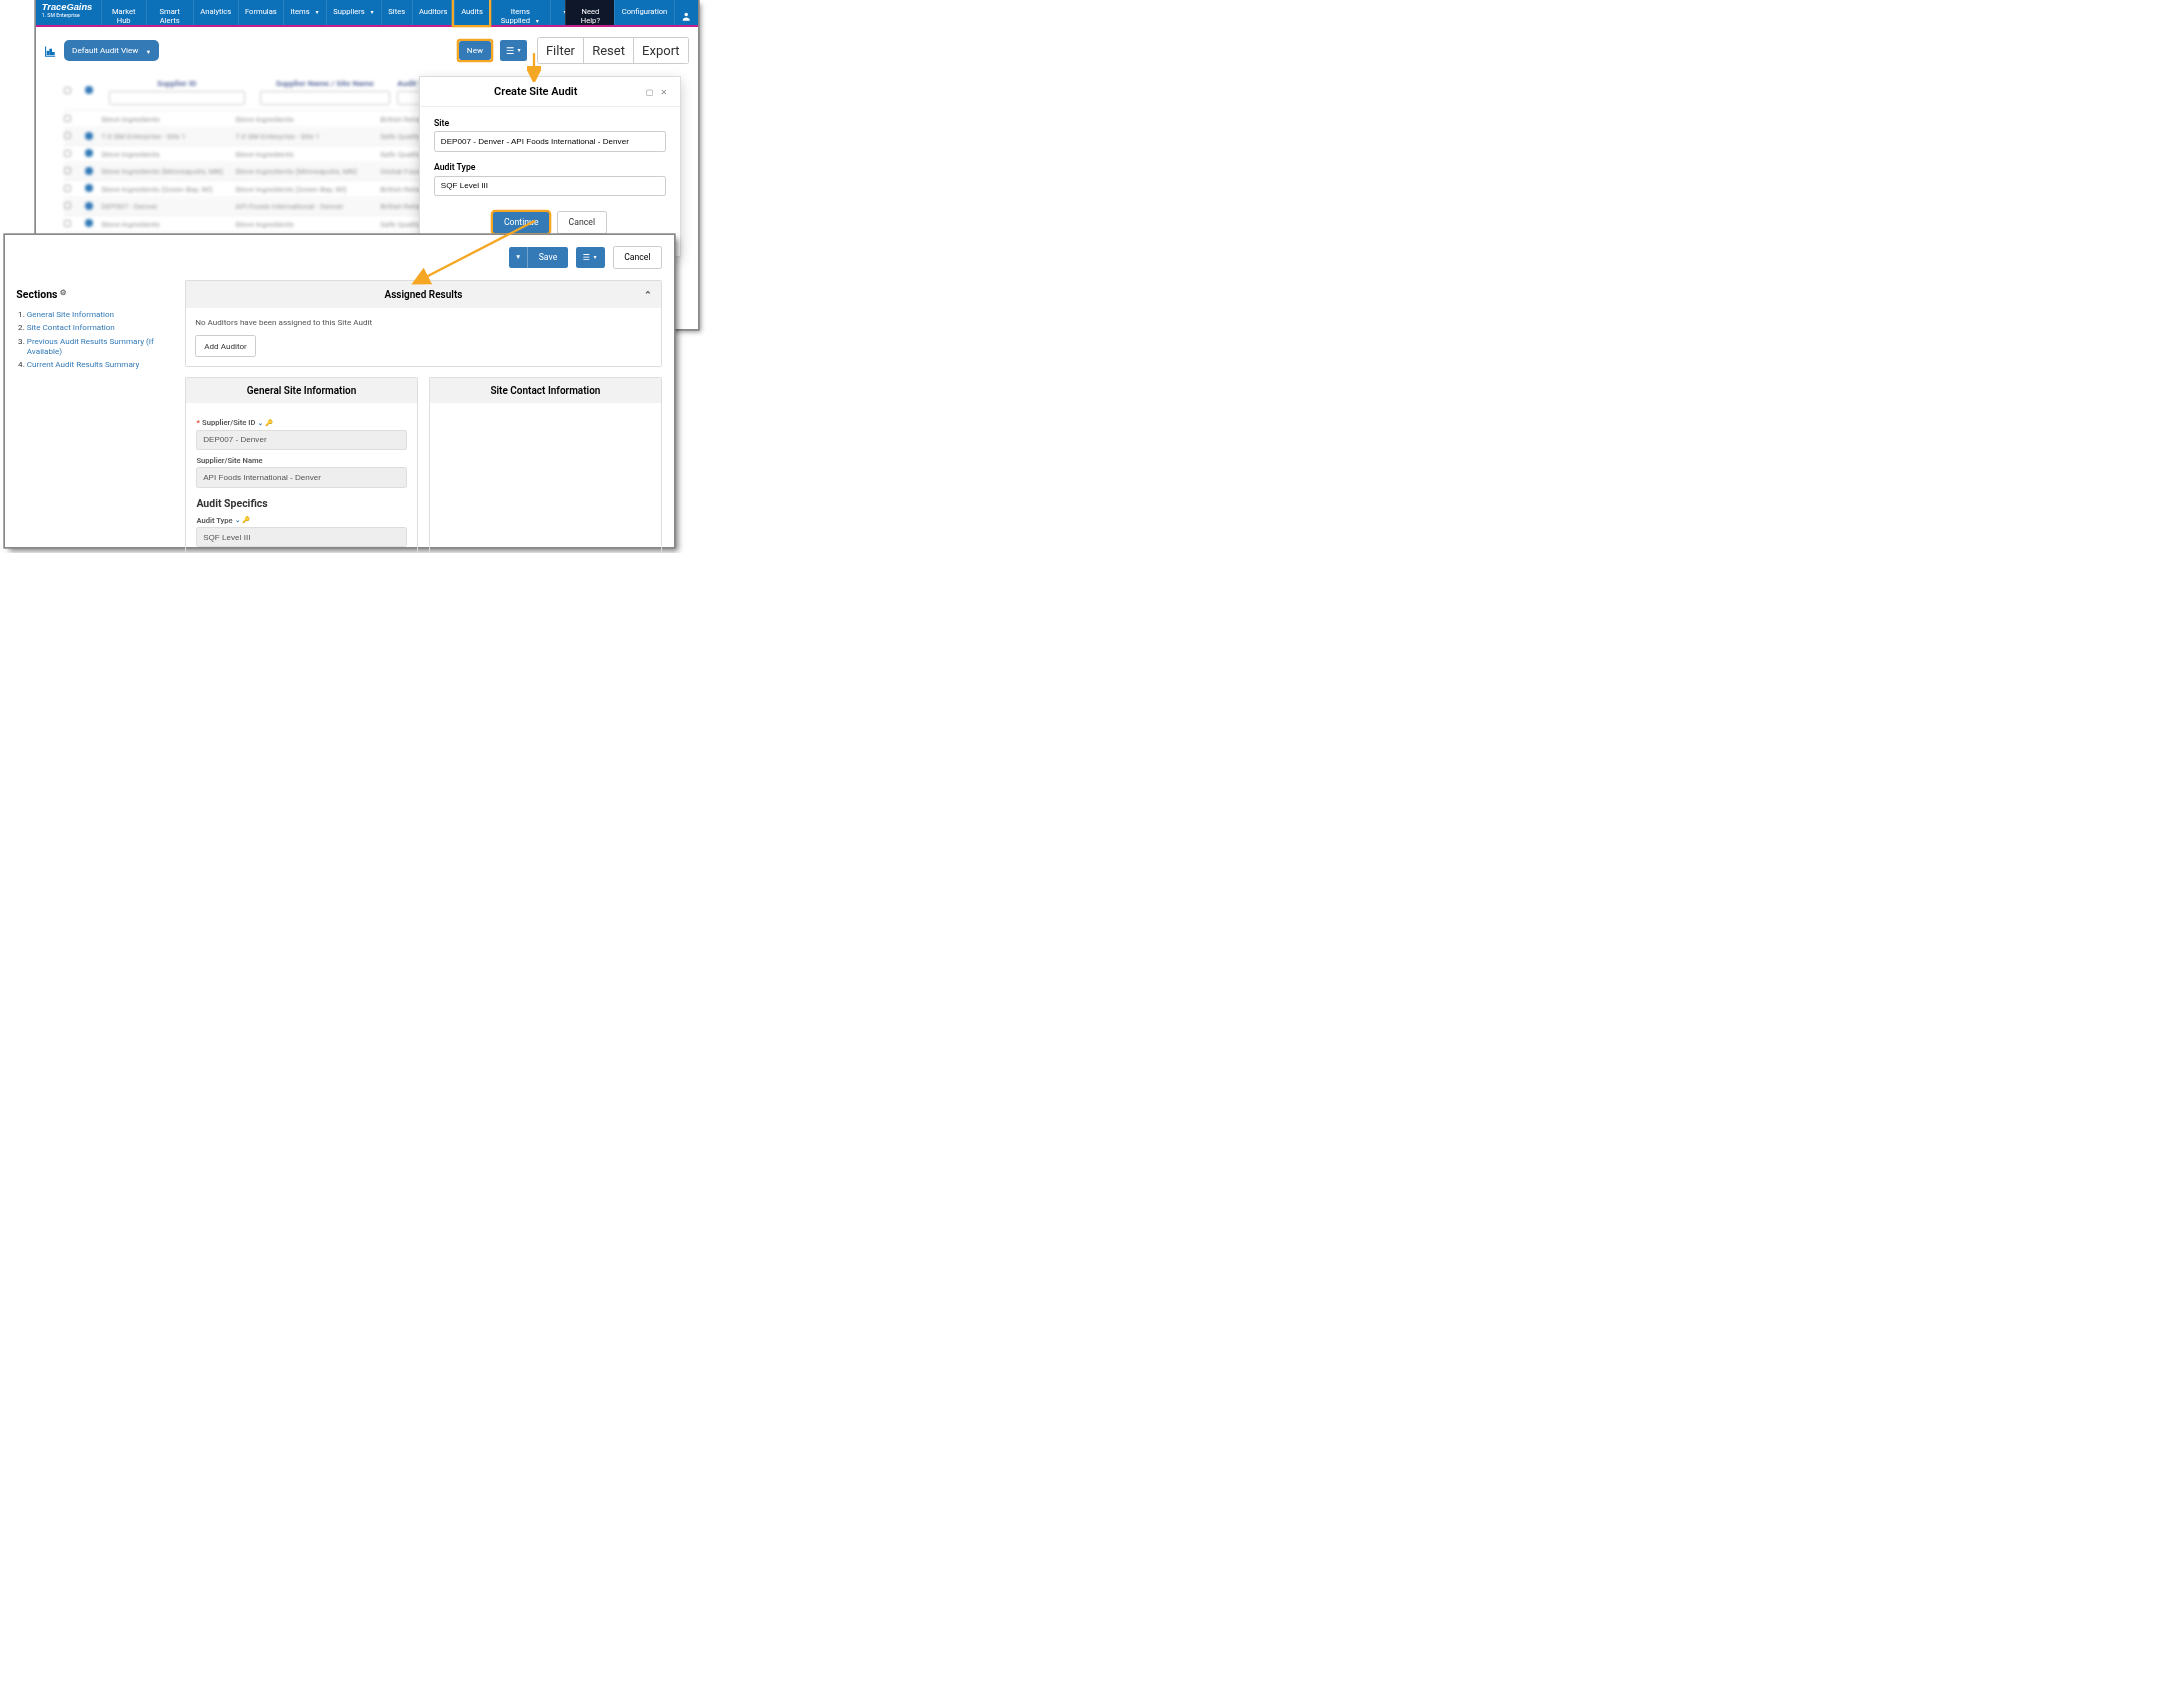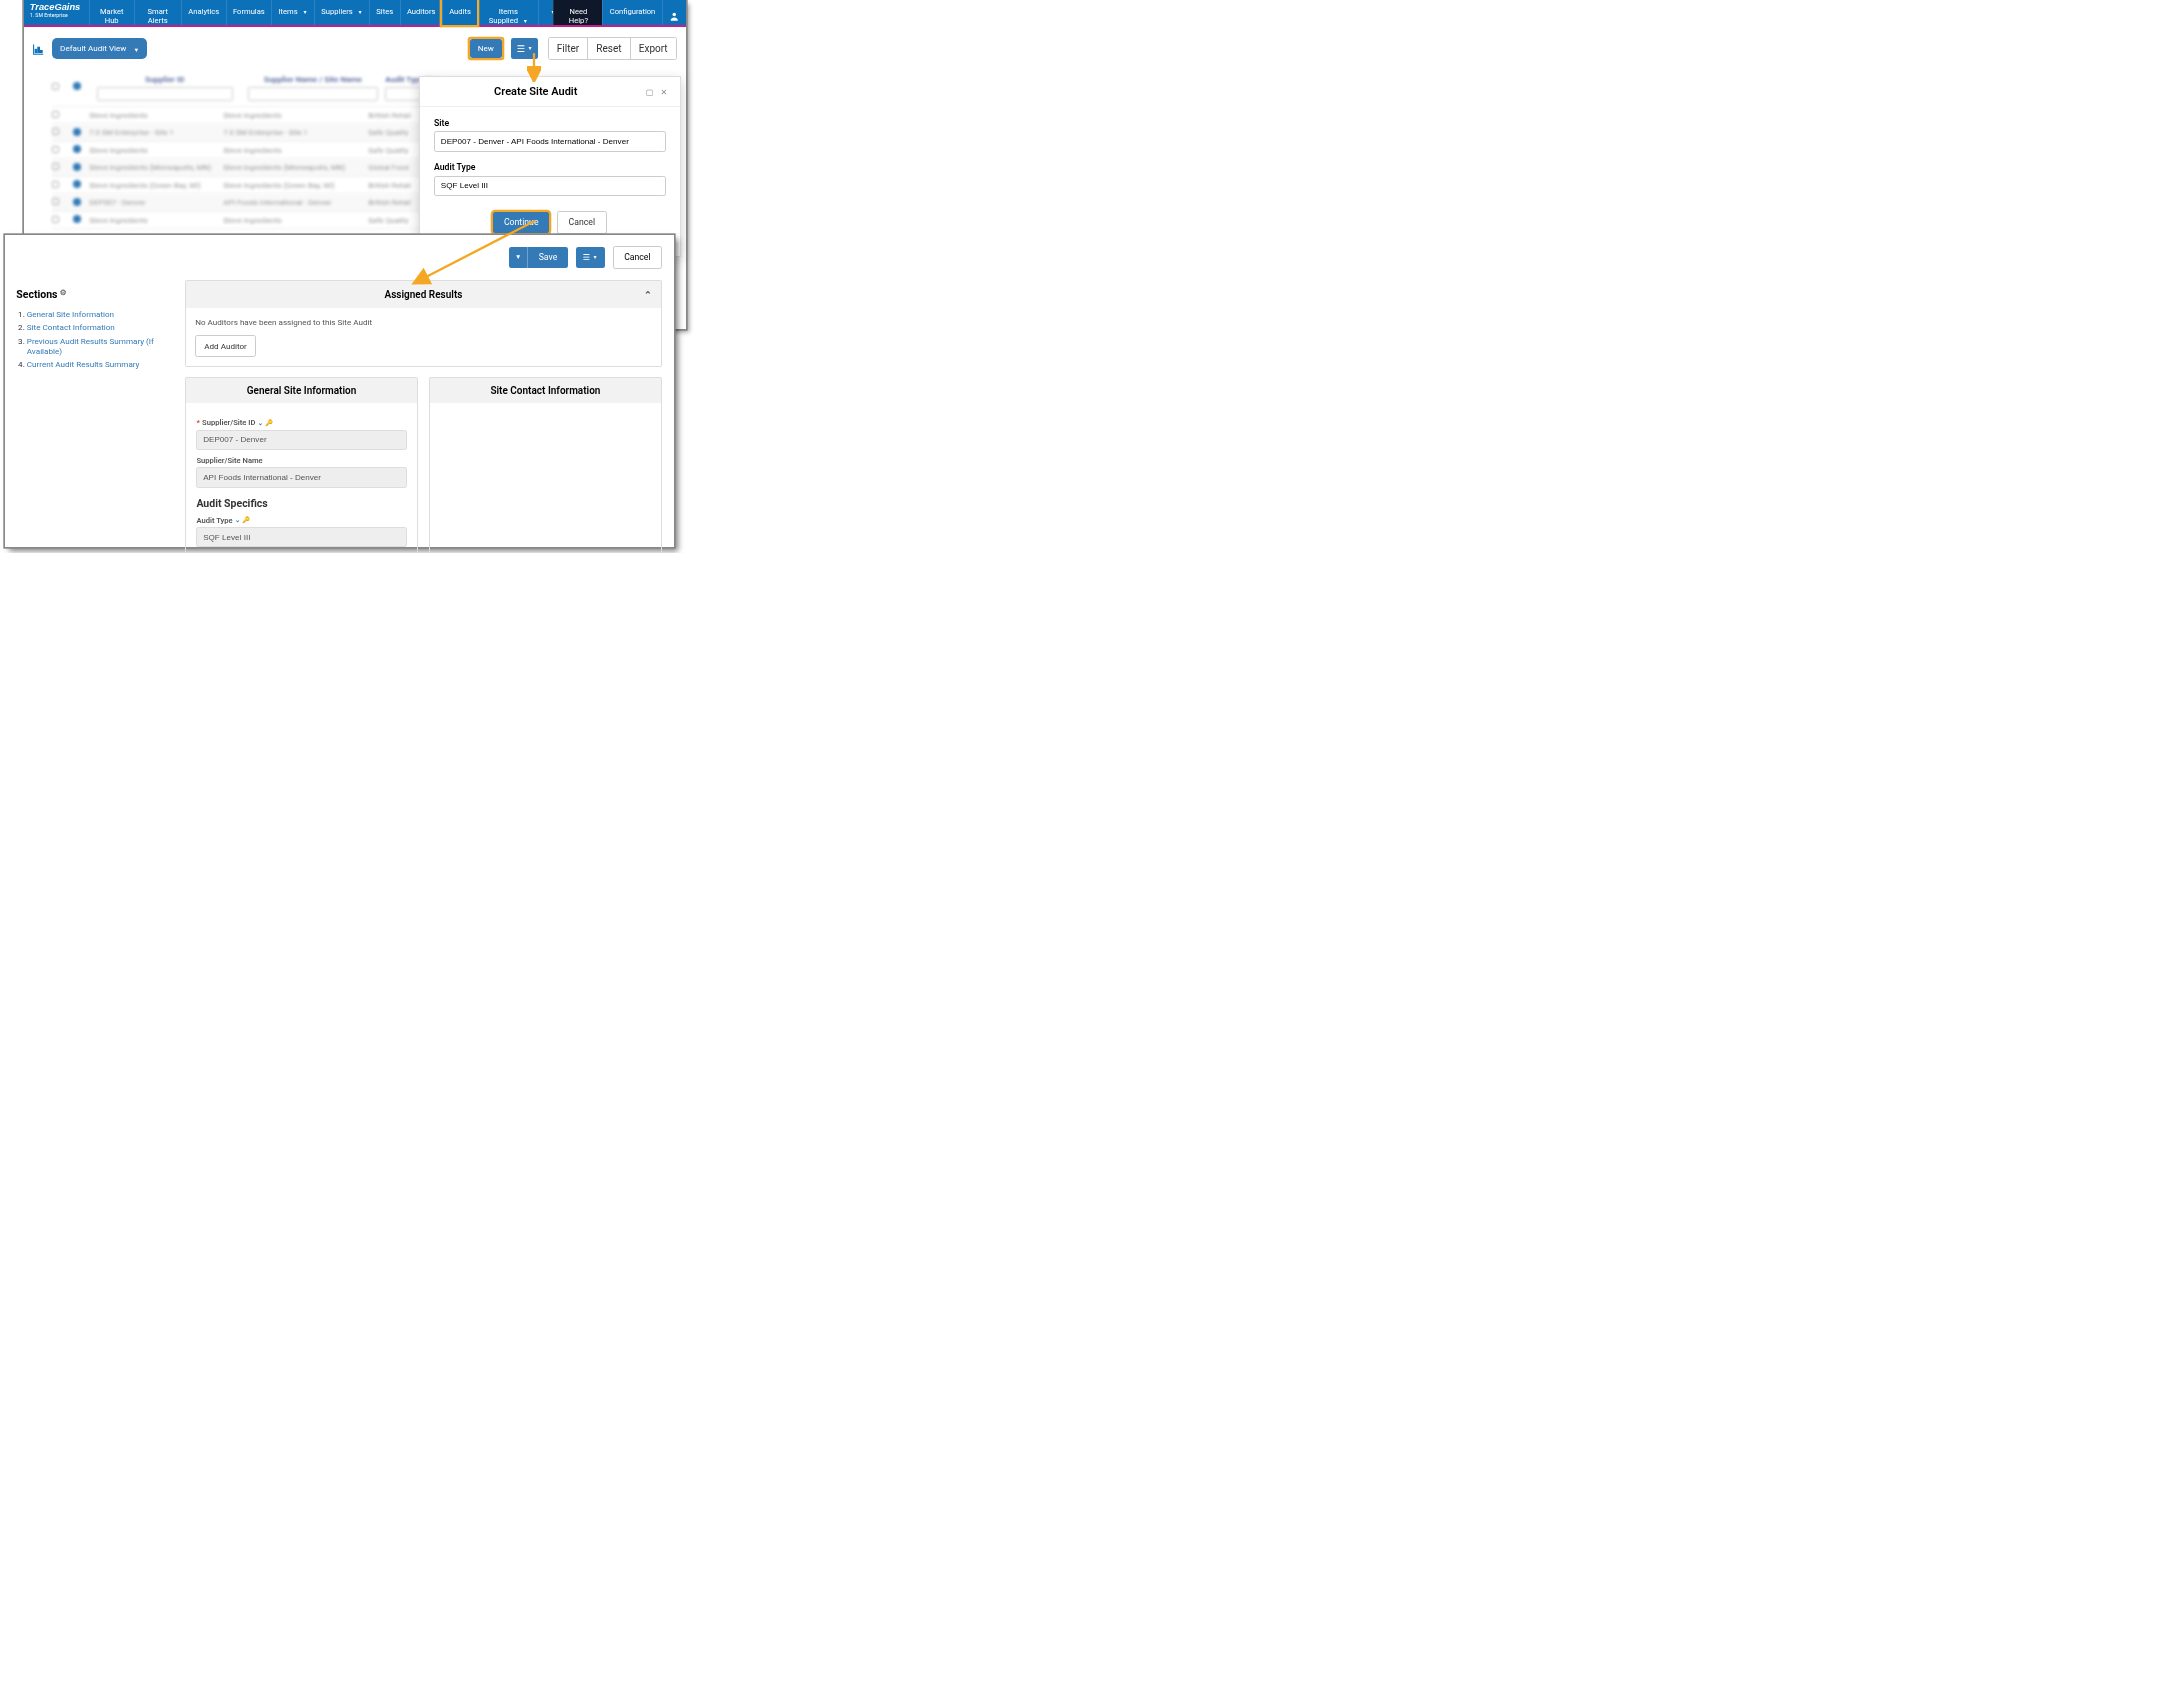--- a/index.html
+++ b/index.html
@@ -1,19 +1,19 @@
 <!DOCTYPE html>
 <html style="font-size:9.3px"><head>
 <meta charset="utf-8">
 <style>
 * { box-sizing: border-box; margin: 0; padding: 0; }
 body { font-family: -apple-system, BlinkMacSystemFont, "Segoe UI", Roboto, Arial, sans-serif; background: #fff; width: 710px; height: 553px; position: relative; overflow: hidden; }
 
 
-.window1 { position: absolute; top: 0; left: 24px; width: 662px; height: 329px; background: #fff; box-shadow: 0 0 0 1.7px #888, 3.5px 3.5px 4.7px rgba(0,0,0,0.4); }
+.window1 { position: absolute; top: 0; left: 36px; width: 662px; height: 329px; background: #fff; box-shadow: 0 0 0 1.7px #888, 3.5px 3.5px 4.7px rgba(0,0,0,0.4); }
 
 
 .topnav { display: flex; align-items: stretch; background: #0d71ba; height: 25px; color: #fff; }
 .brand { padding: 2.3px 5.8px 1.2px 5.8px; width: 79px; }
 .brand-name { font-family: "Arial", sans-serif; font-size: 9.3px; font-style: italic; font-weight: 600; }
 .brand-sub { font-size: 5.2px; margin-top: 0px; }
 .navitem { padding: 7px 6.4px 0 6.4px; font-size: 7.6px; height: 25px; cursor: pointer; border-left: 0.6px solid rgba(255,255,255,0.12); text-align: center; position: relative; }
 .navitem .caret { font-size: 5.2px; margin-left: 4.7px; }
 .nav-need-help { background: #0f172a; padding-left: 8.7px; padding-right: 8.7px; }
 .nav-audits-highlight { box-shadow: 0 0 0 2.3px #f5a623; }
@@ -23,21 +23,21 @@
 
 .toolbar { display: flex; align-items: center; padding: 10.5px 9.3px 9.3px 0; }
 .barchart-icon { width: 28px; text-align: center; font-size: 12.8px; color: #0d71ba; }
 .default-view-btn { background: #337ab7; color: #fff; border-radius: 5px; padding: 5.2px 8.1px; font-size: 8.1px; display: inline-flex; align-items: flex-end; gap: 7px; cursor: pointer; }
 .spacer { flex: 1; }
 .new-btn-wrap { background: #337ab7; color: #fff; border-radius: 2.3px; display: inline-flex; align-items: stretch; margin-right: 9px; }
 .new-btn { padding: 4.7px 8.1px; font-size: 8.1px; cursor: pointer; }
 .new-btn-highlight { box-shadow: 0 0 0 2.3px #f5a623; border-radius: 1.2px; }
 .hamburger-btn-wrap { background: #337ab7; color: #fff; border-radius: 2.3px; display: inline-flex; align-items: center; padding: 4.7px 5.8px; margin-right: 9.3px; cursor: pointer; gap: 2.3px; }
 .outline-btn-group { display: inline-flex; border: 0.6px solid #ccc; border-radius: 2.3px; overflow: hidden; }
-.outline-btn { padding: 4.7px 8.1px; font-size: 10px; color: #333; background: #fff; cursor: pointer; border-right: 0.6px solid #ccc; }
+.outline-btn { padding: 4.7px 8.1px; font-size: 13px; color: #333; background: #fff; cursor: pointer; border-right: 0.6px solid #ccc; }
 .outline-btn:last-child { border-right: none; }
 
 
 .blurtable { margin: 0 28px; }
 .blurtable-head { display: flex; align-items: center; height: 38px; border-bottom: 0.6px solid #eee; filter: blur(1.5px); color: #569; font-weight: 600; font-size: 8.1px; }
 .blurtable-row { display: flex; align-items: center; height: 17.5px; border-bottom: 0.6px solid #eee; filter: blur(1.7px); color: #999; font-size: 7.6px; }
 .blurtable-row:nth-child(odd) { background: #f8f8f8; }
 .col-check { width: 21px; }
 .col-expand { width: 16.3px; color: #337ab7; font-size: 8.1px; }
 .col-a { width: 134px; }

